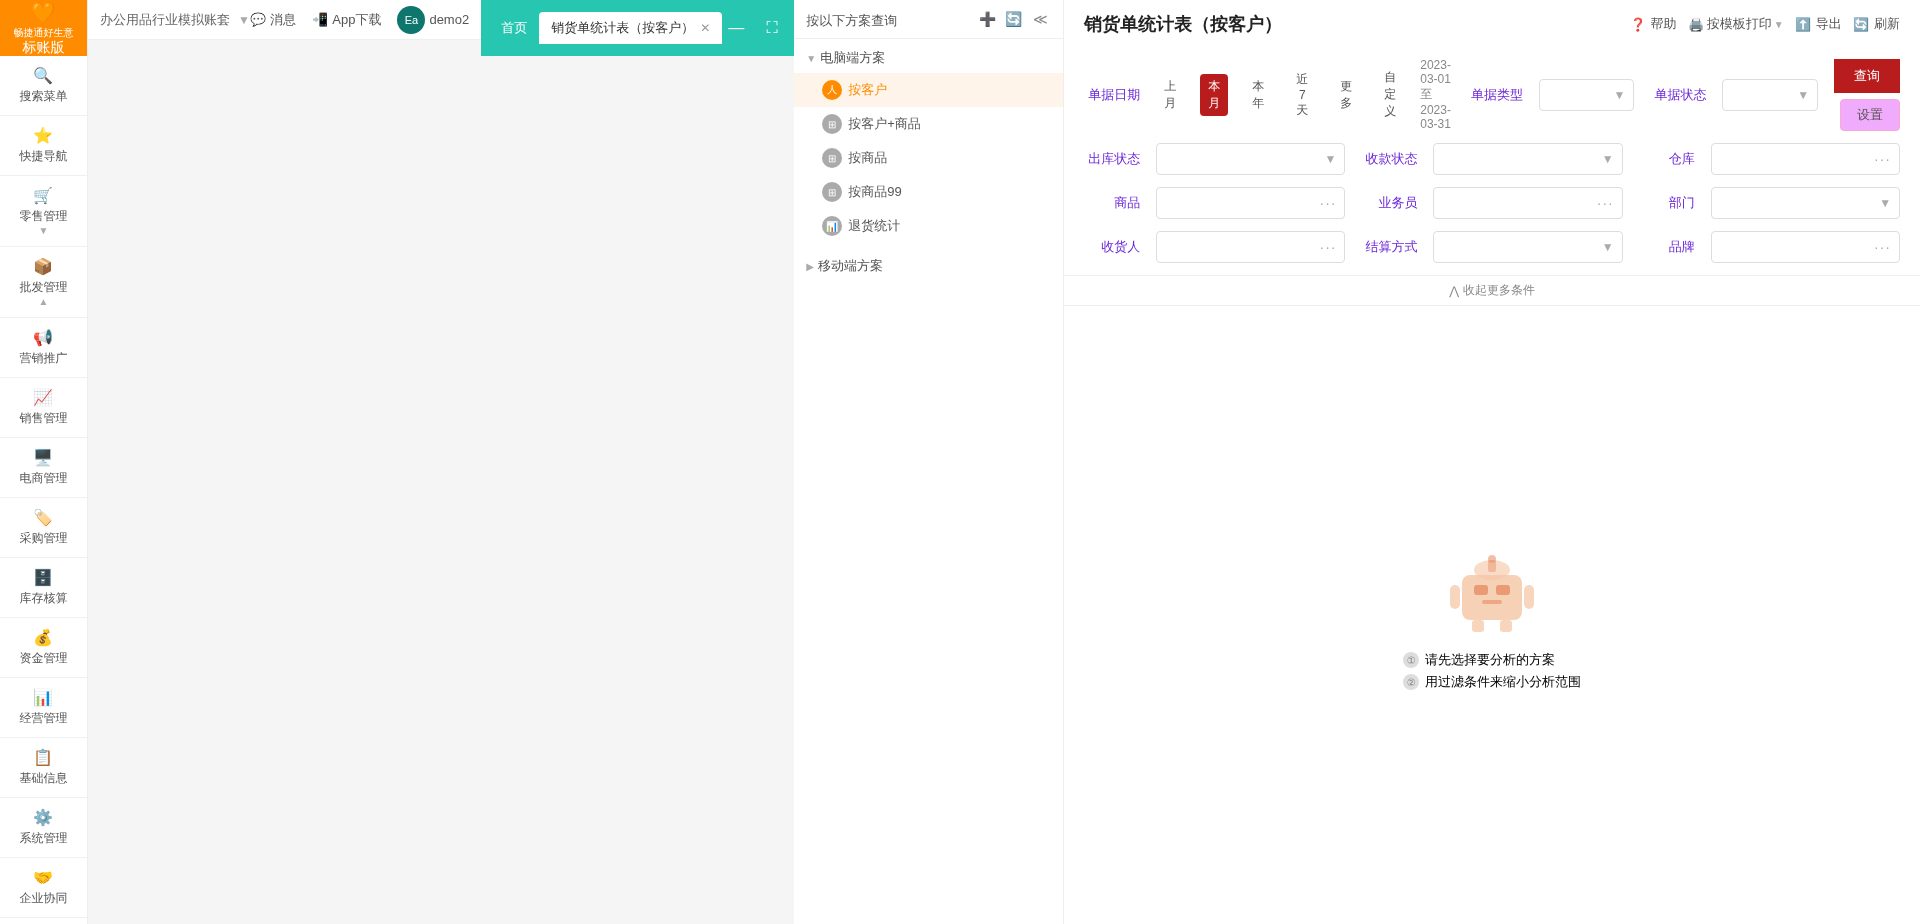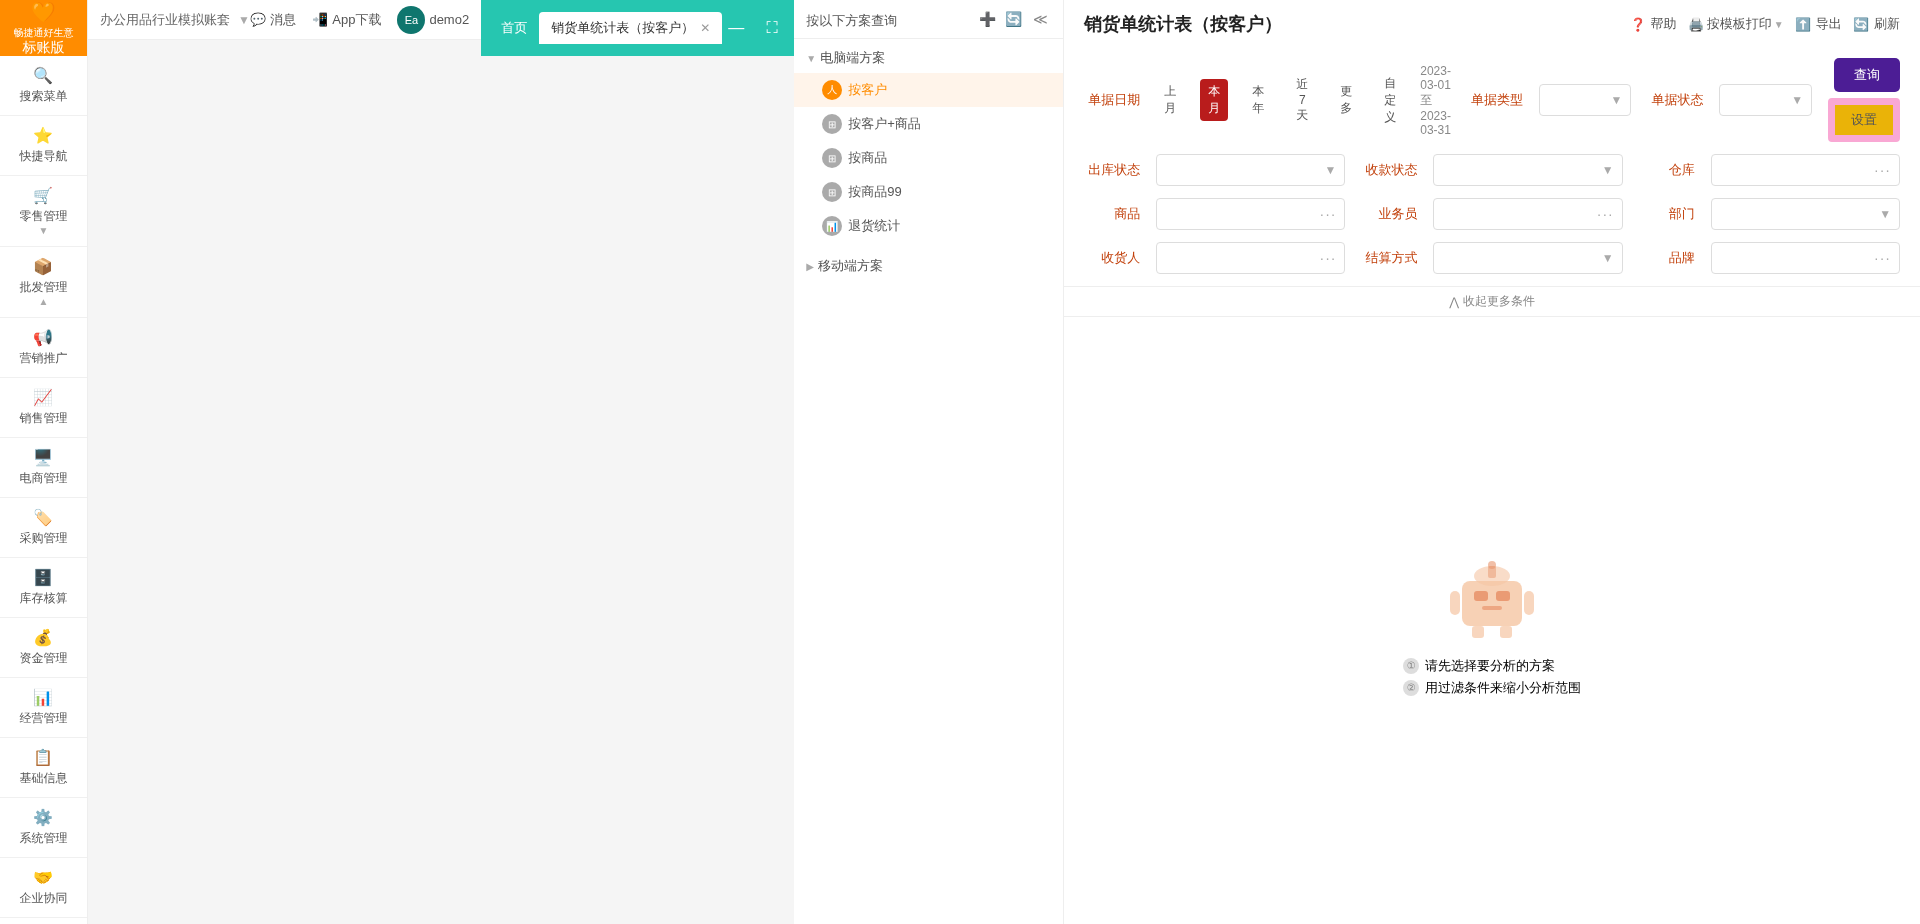--- a/index.html
+++ b/index.html
@@ -239,21 +239,21 @@
       border-bottom: 1px solid #eee;
     }
     .filter-row {
       display: flex;
       align-items: center;
       gap: 16px;
       margin-bottom: 12px;
     }
     .filter-row:last-child { margin-bottom: 0; }
     .filter-label {
-      color: #c2410c;
+      color: #6d28d9;
       font-size: 13px;
       white-space: nowrap;
       min-width: 56px;
       text-align: right;
     }
     .filter-control {
       flex: 1;
       border: 1px solid #ddd;
       border-radius: 4px;
       height: 32px;
@@ -283,32 +283,32 @@
       color: #555;
       font-size: 12px;
     }
     .date-btn.active {
       background: #b91c1c;
       color: #fff;
     }
     .date-range-text { color: #888; font-size: 12px; }
 
     .query-btn {
-      background: #4c1d95;
+      background: #b91c1c;
       color: #fff;
       border: none;
-      border-radius: 5px;
+      border-radius: 0;
       padding: 8px 20px;
       cursor: pointer;
       font-size: 13px;
     }
     .settings-btn {
-      background: #eab308;
+      background: #f0abfc;
       color: #555;
-      border: 7px solid #f9a8d4;
+      border: 1px solid #f9a8d4;
       border-radius: 4px;
       padding: 6px 16px;
       cursor: pointer;
       font-size: 13px;
     }
 
     .filter-actions-col {
       display: flex;
       flex-direction: column;
       gap: 6px;

